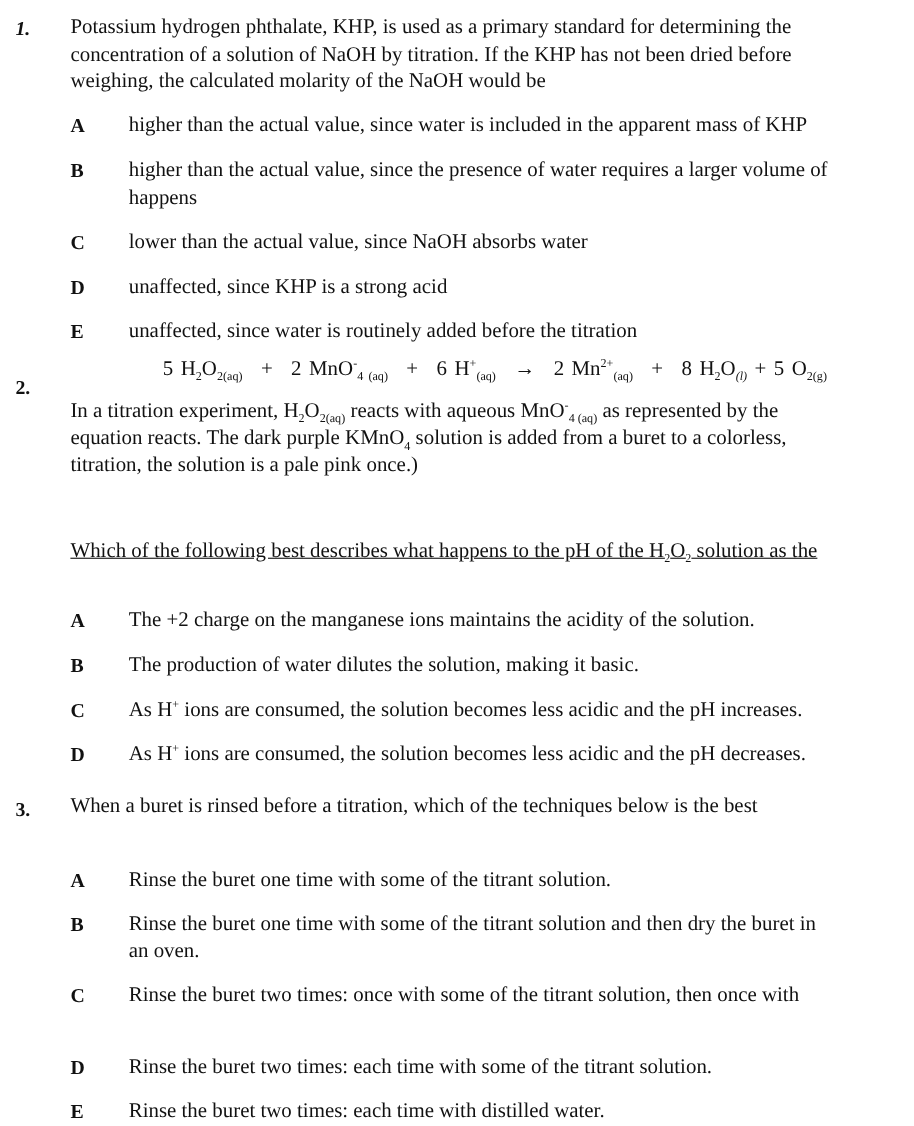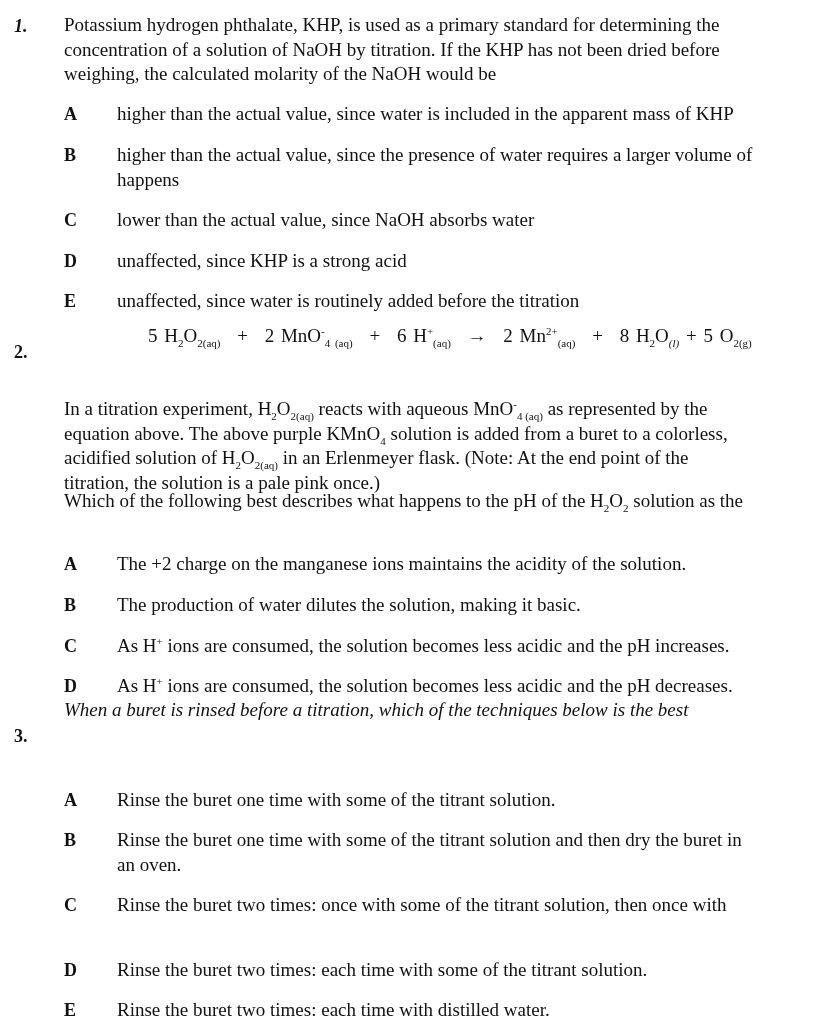--- a/index.html
+++ b/index.html
@@ -81,27 +81,26 @@
       <span>2 MnO</span><sup>-</sup><sub>4 (aq)</sub>
       <span class="sp"></span><span>+</span><span class="sp"></span>
       <span>6 H</span><sup>+</sup><sub>(aq)</sub>
       <span class="sp"></span><span>→</span><span class="sp"></span>
       <span>2 Mn</span><sup>2+</sup><sub>(aq)</sub>
       <span class="sp"></span><span>+</span><span class="sp"></span>
       <span>8 H</span><sub>2</sub><span>O</span><sub style="font-style:italic">(l)</sub>
       <span>+</span>
       <span>5 O</span><sub>2(g)</sub>
     </div>
-    <div class="stem" style="top:397px;">
+    <div class="stem" style="top:362px;">
       <div><span>In a titration experiment, H</span><sub>2</sub><span>O</span><sub>2(aq)</sub><span> reacts with aqueous MnO</span><sup>-</sup><sub>4 (aq)</sub><span> as represented by the</span></div>
-      <div><span>equation above. The above purple KMnO</span><sub>4</sub><span> solution is added from a buret to a colorless,</span></div>
-      <div><span>acidified solution of H</span><sub>2</sub><span>O</span><sub>2(aq)</sub><span> in an Erlenmeyer flask.  (Note: At the end point of the</span></div>
+      <div><span>equation reacts. The dark purple KMnO</span><sub>4</sub><span> solution is added from a buret to a colorless,</span></div>
       <div>titration, the solution is a pale pink once.)</div>
     </div>
-    <div class="stem" style="top:489px;">
+    <div class="stem" style="top:489px;text-decoration:underline;">
       <div><span>Which of the following best describes what happens to the pH of the H</span><sub>2</sub><span>O</span><sub>2</sub><span> solution as the</span></div>
     </div>
     <div class="opt" style="top:552px;">
       <span class="letter">A</span>
       <div class="text">The +2 charge on the manganese ions maintains the acidity of the solution.</div>
     </div>
     <div class="opt" style="top:593px;">
       <span class="letter">B</span>
       <div class="text">The production of water dilutes the solution, making it basic.</div>
     </div>
@@ -110,21 +109,21 @@
       <div class="text"><span>As H</span><sup>+</sup><span> ions are consumed, the solution becomes less acidic and the pH increases.</span></div>
     </div>
     <div class="opt" style="top:674px;">
       <span class="letter">D</span>
       <div class="text"><span>As H</span><sup>+</sup><span> ions are consumed, the solution becomes less acidic and the pH decreases.</span></div>
     </div>
   </div>
 
   <div>
     <div class="qnum" style="top:724px;">3.</div>
-    <div class="stem" style="top:698px;font-style:italic;">
+    <div class="stem" style="top:721px;">
       <div>When a buret is rinsed before a titration, which of the techniques below is the best</div>
     </div>
     <div class="opt" style="top:788px;">
       <span class="letter">A</span>
       <div class="text">
           <div>Rinse the buret one time with some of the titrant solution.</div>
         </div>
     </div>
     <div class="opt" style="top:828px;">
       <span class="letter">B</span>

